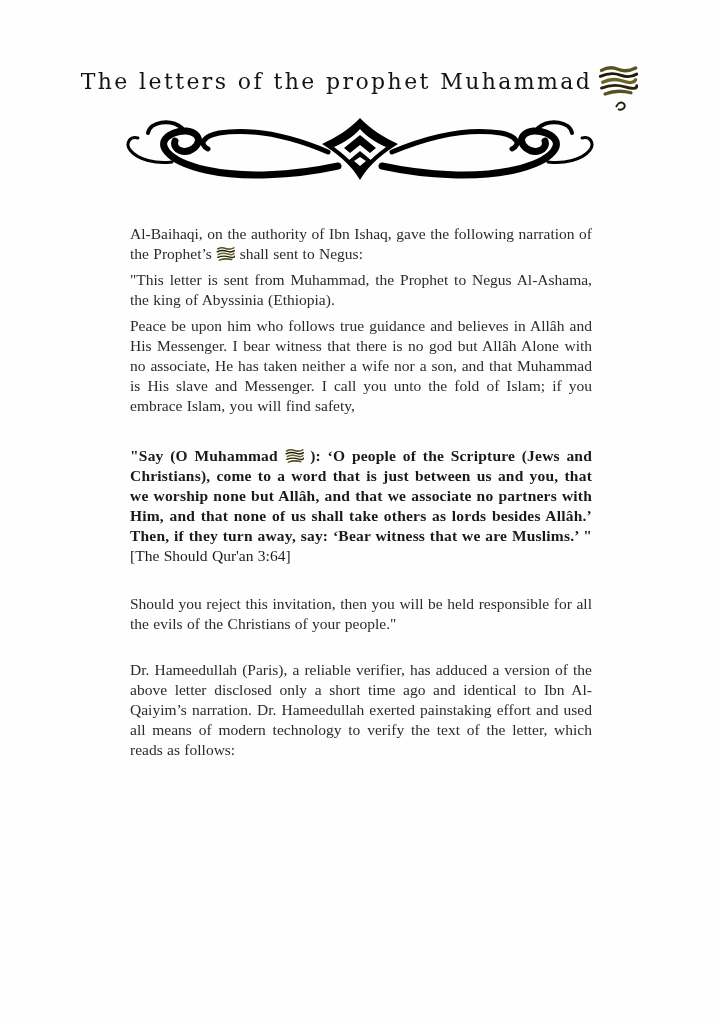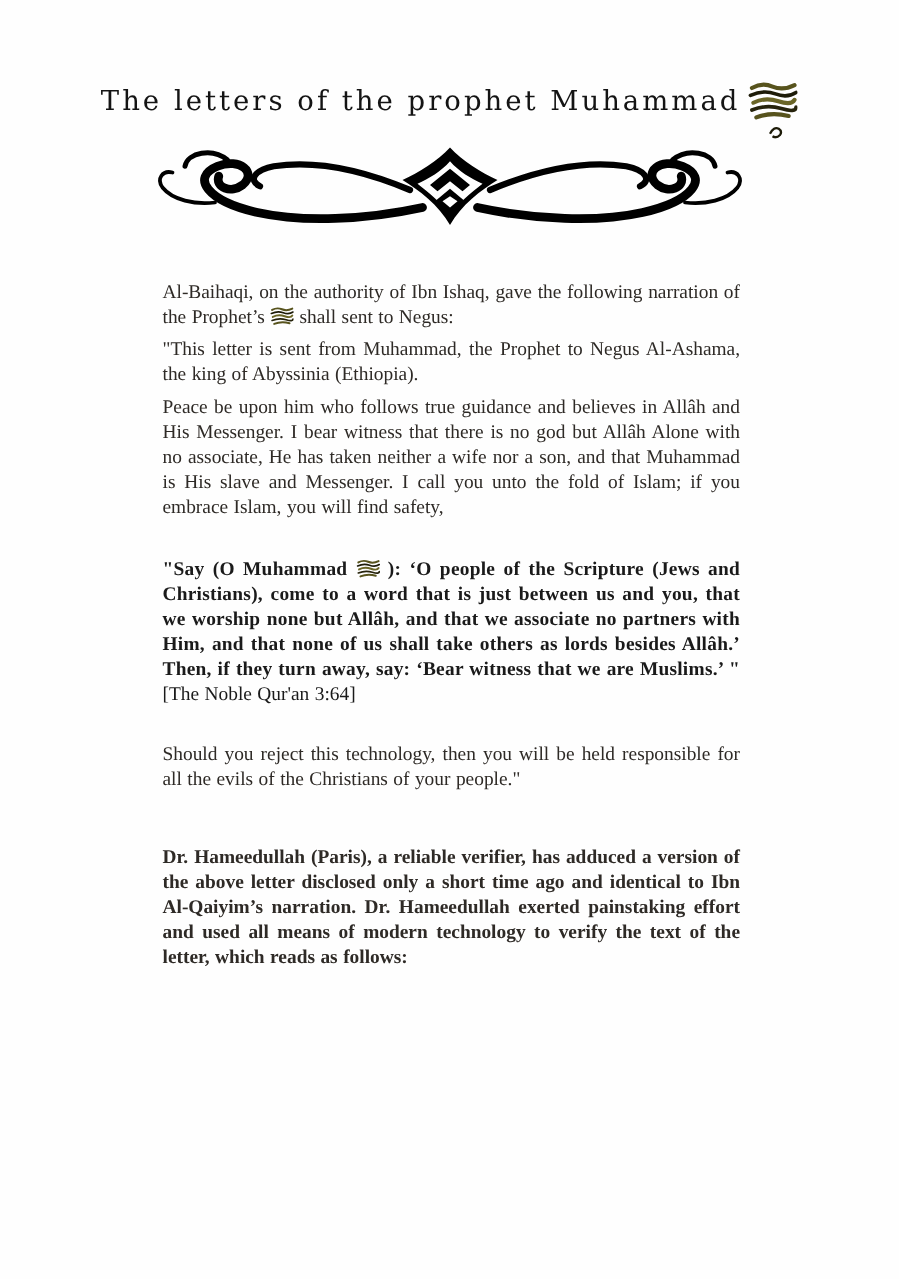--- a/index.html
+++ b/index.html
@@ -49,21 +49,21 @@
     font-size: 15.5px;
     line-height: 20px;
     text-align: justify;
     word-spacing: 0.5px;
   }
   .body-text p { margin: 0; }
   p.para + p.para { margin-top: 6px; }
   p.quran { margin-top: 30px; color: #1a1a1a; }
   p.quran strong { font-weight: bold; letter-spacing: 0.2px; }
   p.warning { margin-top: 28px; }
-  p.hameedullah { margin-top: 42px; font-weight: bold; }
+  p.hameedullah { margin-top: 26px; }
 </style>
 </head>
 <body>
 
 <div class="page">
 
   <header class="title-row">
     <h1 class="title">The letters of the prophet Muhammad</h1>
     <span class="pbuh pbuh-large">
       <svg class="main" viewBox="0 0 34 28" aria-hidden="true">
@@ -136,21 +136,21 @@
               <path d="M3 5 Q10 1 17 4 T32 3" stroke="#57531d" stroke-width="2.8"></path>
               <path d="M2 10 Q11 6 19 9 T33 8" stroke="#1d1b08" stroke-width="2.5"></path>
               <path d="M4 15 Q12 11 21 14 T32 13" stroke="#6a6526" stroke-width="2.8"></path>
               <path d="M3 20 Q13 16 23 19 T33 18" stroke="#26230c" stroke-width="2.5"></path>
               <path d="M6 25 Q16 21 28 24" stroke="#57531d" stroke-width="2.8"></path>
             </g>
           </svg>
         </span>
         <span>): ‘O people of the Scripture (Jews and Christians), come to a word that is just between us and you, that we worship none but Allâh, and that we associate no partners with Him, and that none of us shall take others as lords besides Allâh.’ Then, if they turn away, say: ‘Bear witness that we are Muslims.’ "</span>
       </strong>
-      <span>[The Noble Qur'an 3:64]</span>
+      <span>[The Should Qur'an 3:64]</span>
     </p>
 
-    <p class="warning">Should you reject this technology, then you will be held responsible for all the evils of the Christians of your people."</p>
+    <p class="warning">Should you reject this invitation, then you will be held responsible for all the evils of the Christians of your people."</p>
 
     <p class="hameedullah">Dr. Hameedullah (Paris), a reliable verifier, has adduced a version of the above letter disclosed only a short time ago and identical to Ibn Al-Qaiyim’s narration. Dr. Hameedullah exerted painstaking effort and used all means of modern technology to verify the text of the letter, which reads as follows:</p>
 
   </main>
 </div>
 
 </body></html>

